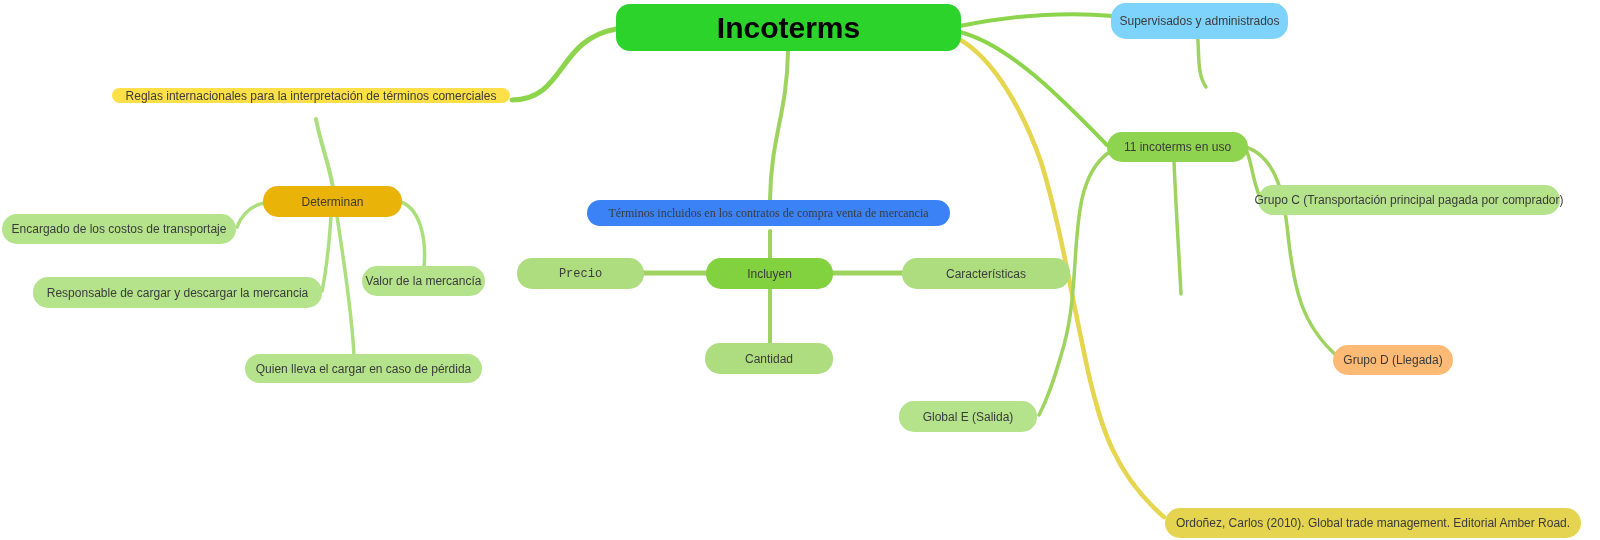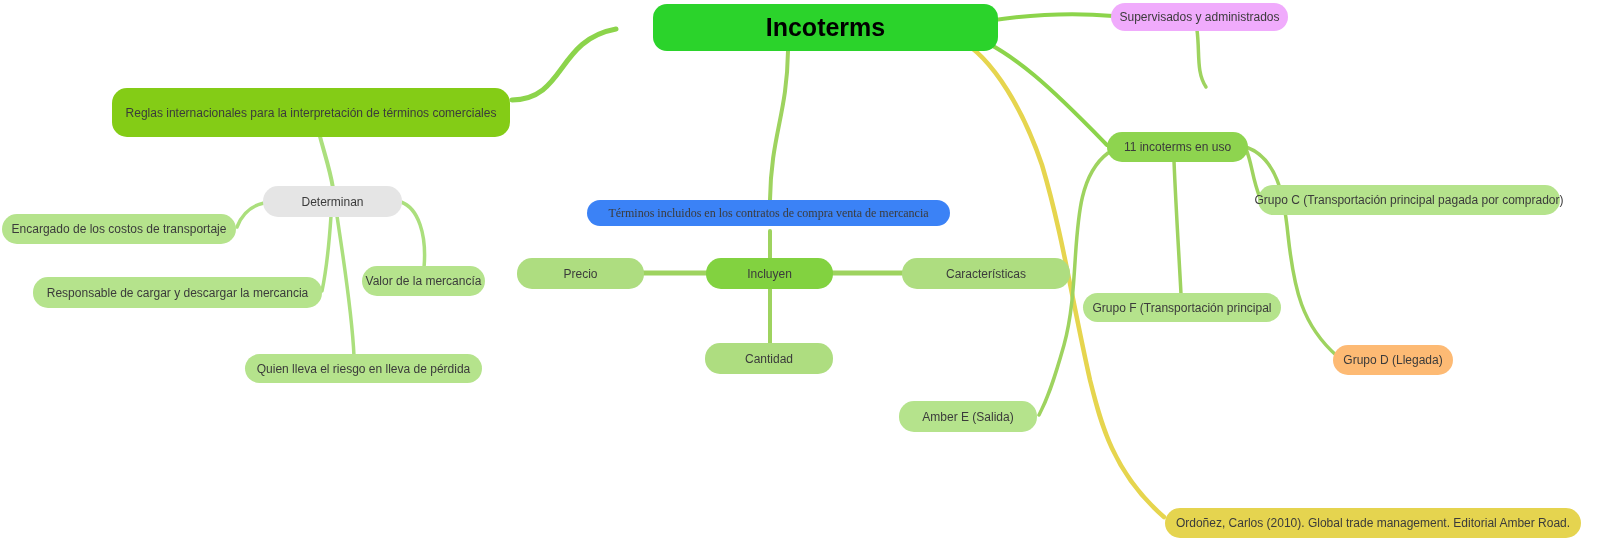--- a/index.html
+++ b/index.html
@@ -18,24 +18,23 @@
     border-radius:15px;
     font-size:12px;
     color:#3b3b3b;
     white-space:nowrap;
     box-sizing:border-box;
     text-align:center;
     line-height:1;
   }
   .node.title{
     border-radius:14px;
-    font-size:25px;
+    font-size:30px;
     font-weight:bold;
     color:#000000;
-    margin-left:37px;
   }
 </style>
 </head>
 <body>
 
 <div class="canvas">
 
   <svg class="edges" viewBox="0 0 1600 540" xmlns="http://www.w3.org/2000/svg">
     <path stroke-width="5" d="M 512 100 C 566 99, 556 40, 616 29" stroke="#8cd44b"></path>
     <path stroke-width="4" d="M 788 51 C 787 115, 771 135, 770 200" stroke="#9ed35f"></path>
@@ -53,35 +52,34 @@
     <path stroke-width="3.5" d="M 401 202 C 418 208, 427 234, 424 268" stroke="#abdf7d"></path>
     <path stroke-width="3.5" d="M 1197 30 C 1200 53, 1196 72, 1206 87" stroke="#9ed35f"></path>
     <path stroke-width="3.5" d="M 1174 161 C 1176 210, 1179 255, 1181 294" stroke="#9ed35f"></path>
     <path stroke-width="3.5" d="M 1246 149 C 1252 163, 1252 178, 1260 198" stroke="#9ed35f"></path>
     <path stroke-width="3.5" d="M 1246 147 C 1277 158, 1284 195, 1288 235 C 1294 290, 1302 325, 1337 356" stroke="#9ed35f"></path>
     <path stroke-width="3.5" d="M 1108 153 C 1064 186, 1084 272, 1064 345 C 1053 384, 1047 400, 1039 415" stroke="#9ed35f"></path>
   </svg>
 
   <div class="node title" style="left: 616px; top: 4px; width: 345px; height: 47px; background: rgb(43, 211, 43);">Incoterms</div>
 
-  <div class="node" style="left: 112px; top: 88px; width: 398px; height: 49px; background: #84cc16;">Reglas internacionales para la interpretación de términos comerciales</div>
-  <div class="node" style="left: 263px; top: 186px; width: 139px; height: 31px; background: #e5e5e5;">Determinan</div>
+  <div class="node" style="left: 112px; top: 88px; width: 398px; height: 15px; background: #fde047;">Reglas internacionales para la interpretación de términos comerciales</div>
+  <div class="node" style="left: 263px; top: 186px; width: 139px; height: 31px; background: #eab308;">Determinan</div>
   <div class="node" style="left: 2px; top: 214px; width: 234px; height: 30px; background: rgb(181, 227, 140);">Encargado de los costos de transportaje</div>
   <div class="node" style="left: 362px; top: 266px; width: 123px; height: 30px; background: rgb(181, 227, 140);">Valor de la mercancía</div>
   <div class="node" style="left: 33px; top: 277px; width: 289px; height: 31px; background: rgb(181, 227, 140);">Responsable de cargar y descargar la mercancia</div>
-  <div class="node" style="left: 245px; top: 354px; width: 237px; height: 29px; background: rgb(181, 227, 140);">Quien lleva el riesgo en lleva de pérdida</div>
+  <div class="node" style="left: 245px; top: 354px; width: 237px; height: 29px; background: rgb(181, 227, 140);">Quien lleva el cargar en caso de pérdida</div>
 
   <div class="node" style="left: 587px; top: 200px; width: 363px; height: 26px; background: #3b82f6; font-family: Liberation Serif, serif;">Términos incluidos en los contratos de compra venta de mercancia</div>
-  <div class="node" style="left: 517px; top: 258px; width: 127px; height: 31px; background: rgb(174, 221, 128);">Precio</div>
+  <div class="node" style="left: 517px; top: 258px; width: 127px; height: 31px; background: rgb(174, 221, 128); font-family: Liberation Mono, monospace;">Precio</div>
   <div class="node" style="left: 902px; top: 258px; width: 168px; height: 31px; background: rgb(174, 221, 128);">Características</div>
   <div class="node" style="left: 706px; top: 258px; width: 127px; height: 31px; background: rgb(130, 210, 64);">Incluyen</div>
   <div class="node" style="left: 705px; top: 343px; width: 128px; height: 31px; background: rgb(174, 221, 128);">Cantidad</div>
 
-  <div class="node" style="left: 1111px; top: 3px; width: 177px; height: 28px; background: #f0abfc;">Supervisados y administrados</div>
+  <div class="node" style="left: 1111px; top: 3px; width: 177px; height: 36px; background: #7dd3fc;">Supervisados y administrados</div>
   <div class="node" style="left: 1107px; top: 132px; width: 141px; height: 30px; background: rgb(142, 212, 79);">11 incoterms en uso</div>
   <div class="node" style="left: 1258px; top: 185px; width: 302px; height: 30px; background: rgb(181, 227, 140);">Grupo C (Transportación principal pagada por comprador)</div>
-  <div class="node" style="left: 1083px; top: 293px; width: 198px; height: 29px; background: rgb(181, 227, 140);">Grupo F (Transportación principal</div>
   <div class="node" style="left: 1333px; top: 345px; width: 120px; height: 30px; background: #fdba74;">Grupo D (Llegada)</div>
-  <div class="node" style="left: 899px; top: 401px; width: 138px; height: 31px; background: rgb(181, 227, 140);">Amber E (Salida)</div>
+  <div class="node" style="left: 899px; top: 401px; width: 138px; height: 31px; background: rgb(181, 227, 140);">Global E (Salida)</div>
 
   <div class="node" style="left: 1165px; top: 508px; width: 416px; height: 30px; background: rgb(229, 212, 79);">Ordoñez, Carlos (2010). Global trade management. Editorial Amber Road.</div>
 
 </div>
 
 </body></html>

